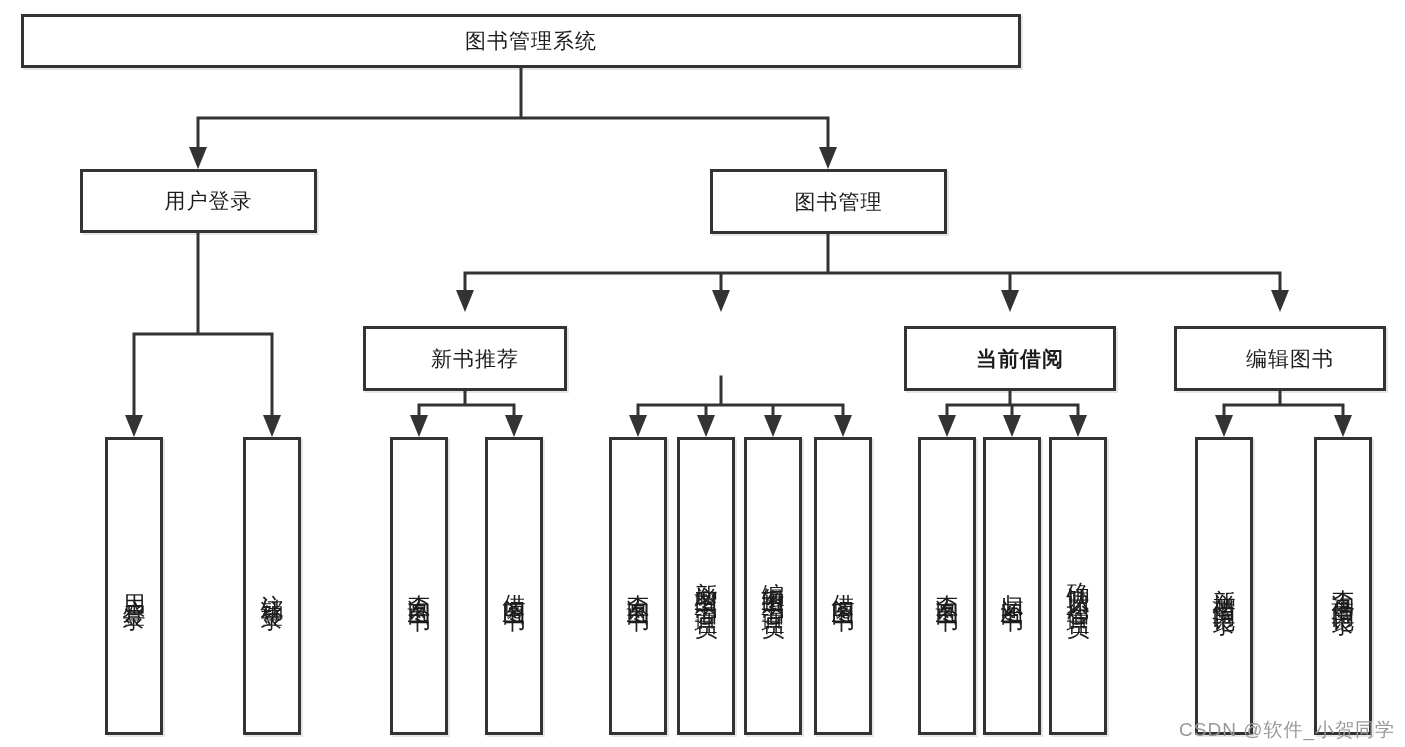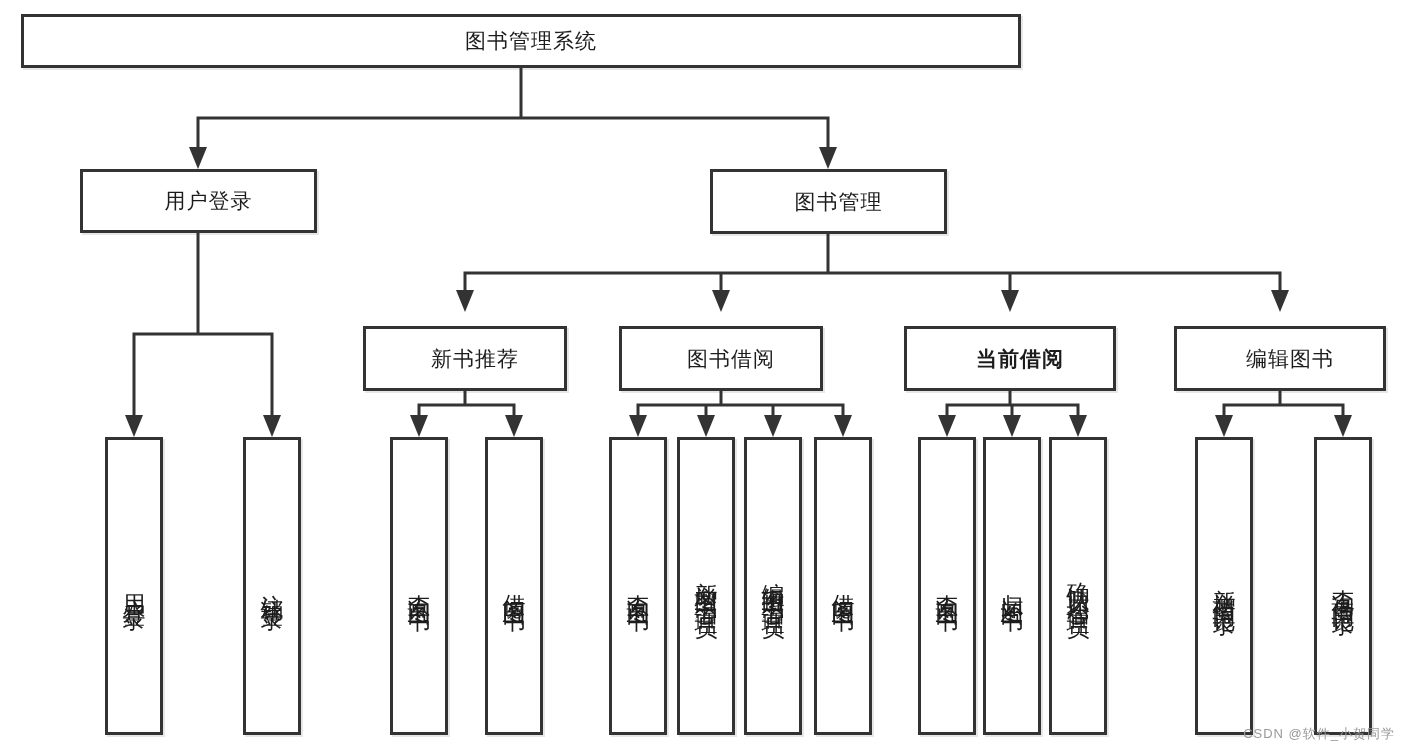--- a/index.html
+++ b/index.html
@@ -76,21 +76,21 @@
   #leaf-borrow-books-2       { left: 814px;  }
   #leaf-query-books-3        { left: 918px;  }
   #leaf-return-book          { left: 983px;  }
   #leaf-confirm-return-admin { left: 1049px; }
   #leaf-add-borrow-record    { left: 1195px; }
   #leaf-query-borrow-record  { left: 1314px; }
   #watermark {
     position: absolute;
     right: 10px;
     bottom: 4px;
-    font-size: 13px;
+    font-size: 19px;
     color: #999999;
     letter-spacing: 1px;
     z-index: 20;
   }
 </style>
 </head>
 <body>
 
 <div id="stage">
 
@@ -141,23 +141,20 @@
   <div class="hnode" id="node-login">
     <span>用户登录</span>
   </div>
   <div class="hnode" id="node-bookmgmt">
     <span>图书管理</span>
   </div>
 
   <div class="hnode l3" id="node-newbook">
     <span>新书推荐</span>
   </div>
-  <div class="hnode l3" id="node-borrow">
-    <span>图书借阅</span>
-  </div>
   <div class="hnode l3" id="node-current">
     <span>当前借阅</span>
   </div>
   <div class="hnode l3" id="node-record">
     <span>编辑图书</span>
   </div>
 
   <div class="vnode" id="leaf-user-login">
     <span class="vtext">用户登录</span>
   </div>

